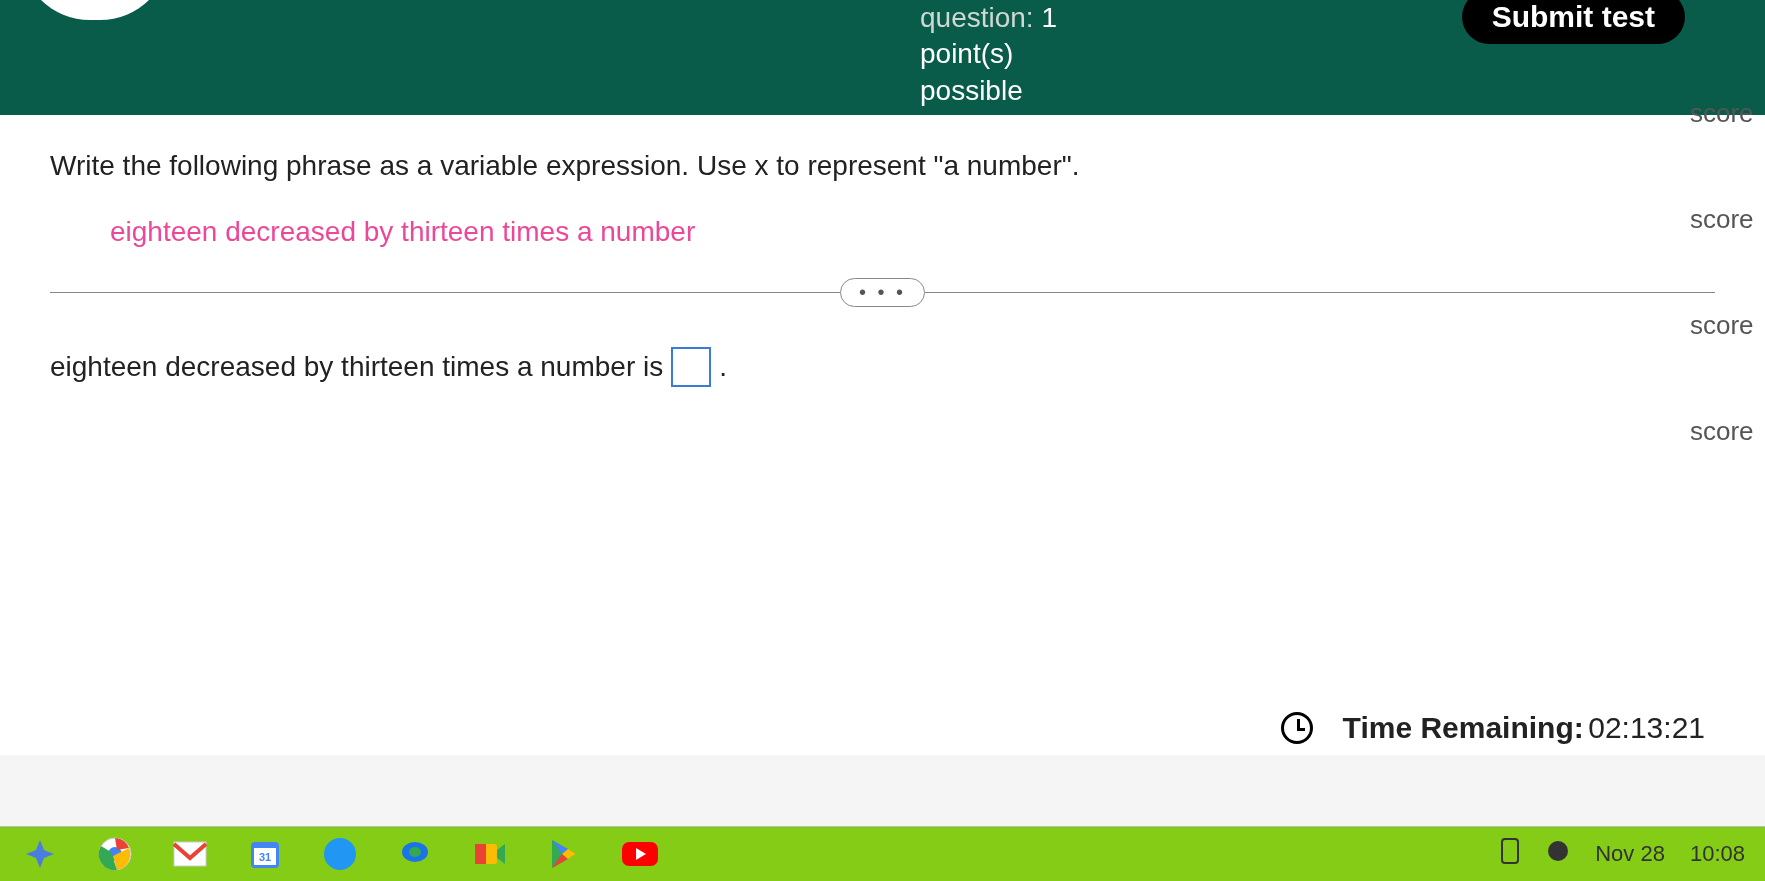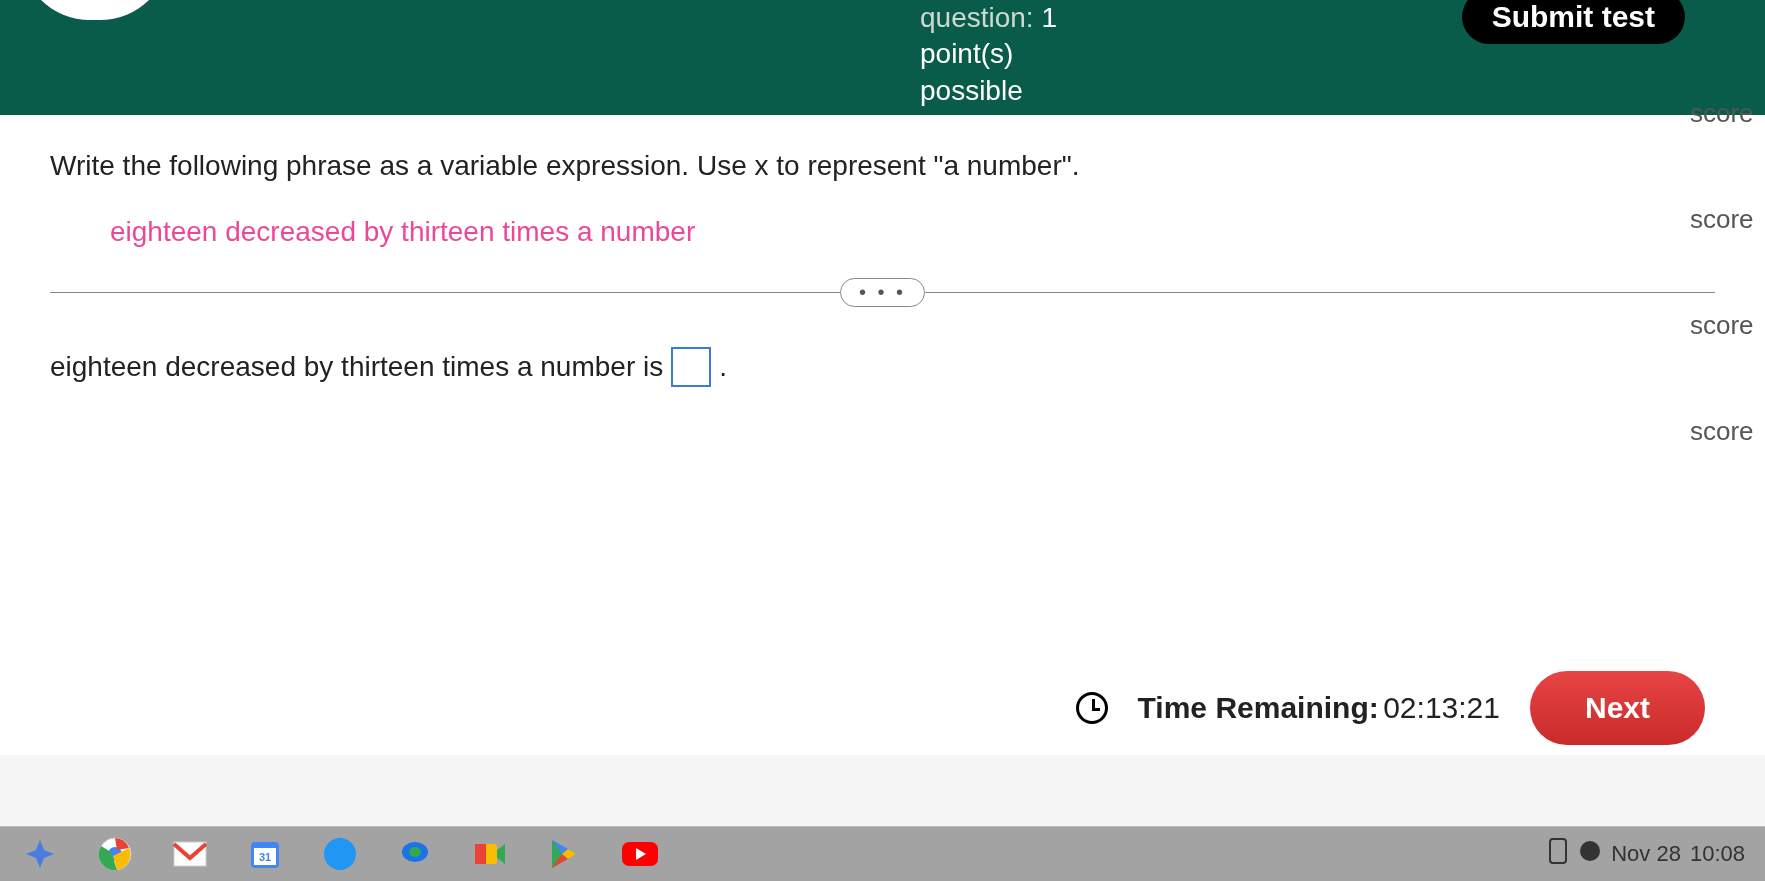--- a/index.html
+++ b/index.html
@@ -206,21 +206,21 @@
     .right-labels div {
       margin-bottom: 75px;
       padding-left: 5px;
     }
     .taskbar {
       position: absolute;
       bottom: 0;
       left: 0;
       width: 100%;
       height: 55px;
-      background: #a3a3a3;
+      background: #84cc16;
       border-top: 1px solid #bbb;
       display: flex;
       align-items: center;
       padding: 0 20px;
       gap: 35px;
     }
     .tb-icon {
       width: 40px;
       height: 40px;
       border-radius: 50%;
@@ -228,21 +228,21 @@
       align-items: center;
       justify-content: center;
       cursor: pointer;
     }
     .tb-date {
       margin-left: auto;
       font-size: 22px;
       color: #333;
       display: flex;
       align-items: center;
-      gap: 9px;
+      gap: 25px;
     }
   </style>
 </head>
 <body>
 
 <div class="header">
   <div class="avatar-partial"></div>
   <div class="question-info">
     <div>
       <span class="q-label">question:</span>
@@ -280,21 +280,20 @@
     </div>
   </div>
 </div>
 
 <div class="footer-bar">
   <span class="clock-icon"></span>
   <span>
     <span class="time-label">Time Remaining:</span>
     <span class="time-value">02:13:21</span>
   </span>
-  <button class="next-btn">Next</button>
 </div>
 
 <div class="taskbar">
   <div class="tb-icon">
     <svg width="32" height="32" viewBox="0 0 32 32">
         <polygon points="16,2 20,12 30,16 20,20 16,30 12,20 2,16 12,12" fill="#4a7de0"></polygon>
       </svg>
   </div>
   <div class="tb-icon">
     <svg width="36" height="36" viewBox="0 0 36 36">

